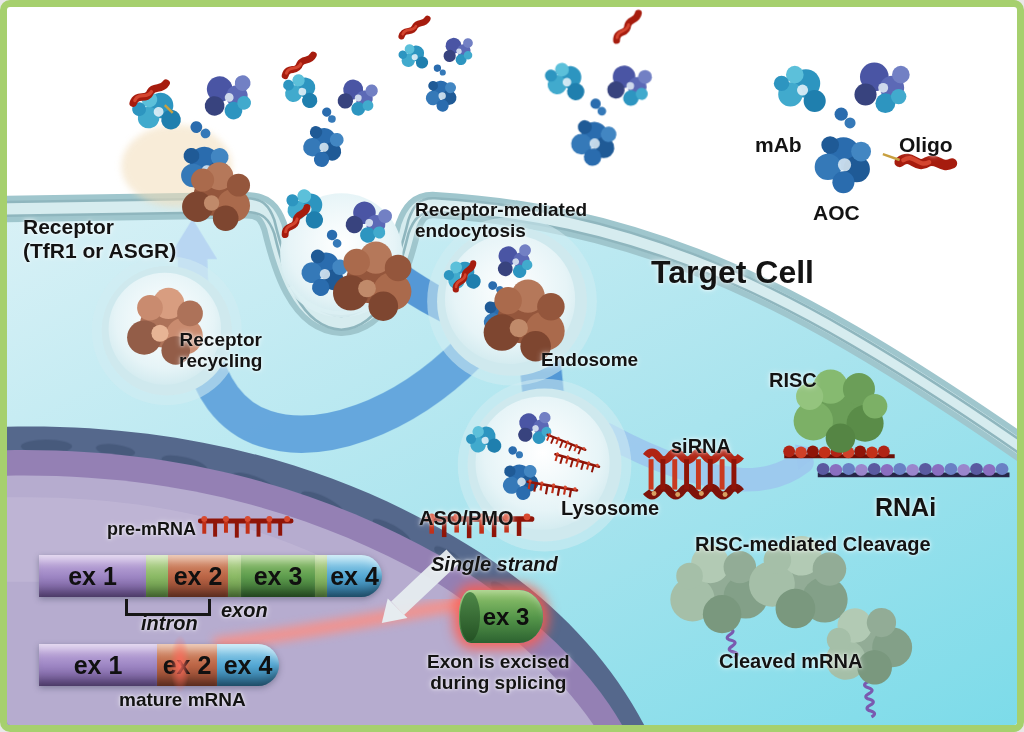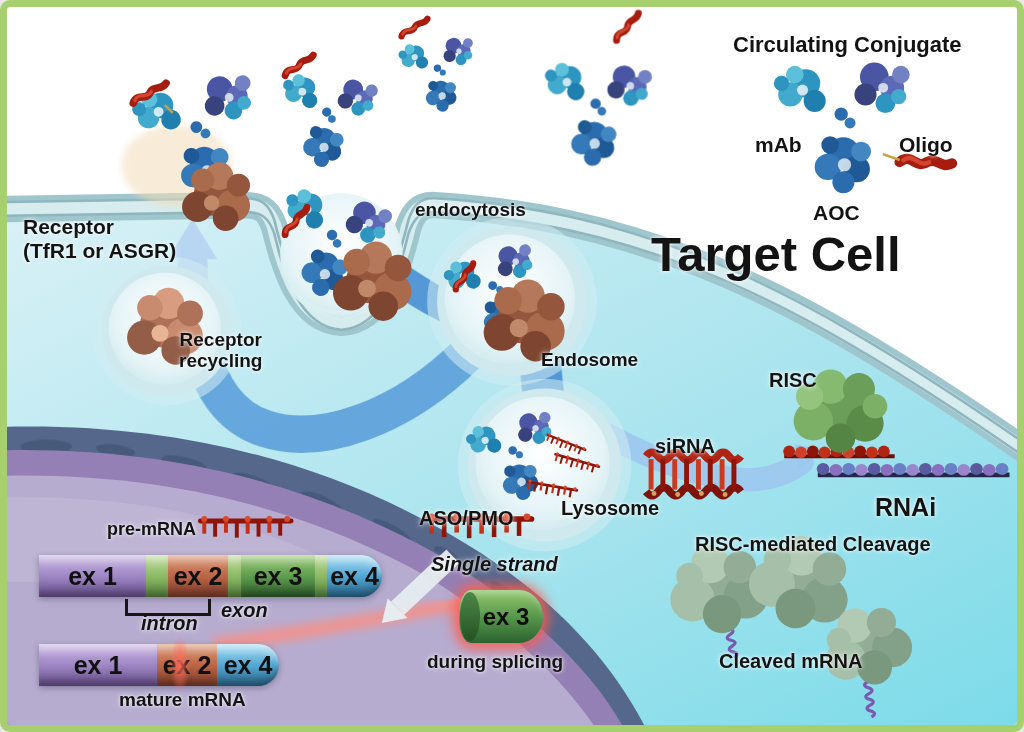--- a/index.html
+++ b/index.html
@@ -339,44 +339,44 @@
   </g>
 
   <g>
     <use href="#redComb" transform="translate(426,522) scale(1.15)"></use>
   </g>
   <g>
     <use href="#redComb" transform="translate(196,524)"></use>
   </g>
 </svg>
 
-<div class="lbl" style="left:726px;top:26px;font-size:22px">Circulating Conjugate</div>
 <div class="lbl" style="left:748px;top:126px;font-size:21px">mAb</div>
 <div class="lbl" style="left:892px;top:126px;font-size:21px">Oligo</div>
 <div class="lbl" style="left:806px;top:194px;font-size:21px">AOC</div>
 
 <div class="lbl" style="left:16px;top:208px;font-size:21px">
   <div>Receptor</div>
   <div>(TfR1 or ASGR)</div>
 </div>
 
 <div class="lbl" style="left:408px;top:192px;font-size:19px">
+  <div>Receptor-mediated</div>
   <div>endocytosis</div>
 </div>
 
-<div class="lbl" style="left:644px;top:220px;font-size:49px">Target Cell</div>
+<div class="lbl" style="left:644px;top:248px;font-size:32px">Target Cell</div>
 
 <div class="lbl ctr" style="left:172px;top:322px;font-size:19px">
   <div>Receptor</div>
   <div>recycling</div>
 </div>
 
 <div class="lbl" style="left:534px;top:342px;font-size:19px">Endosome</div>
 <div class="lbl" style="left:762px;top:362px;font-size:20px">RISC</div>
-<div class="lbl" style="left:648px;top:428px;font-size:20px">siRNA</div>
+<div class="lbl" style="left:664px;top:428px;font-size:20px">siRNA</div>
 <div class="lbl" style="left:868px;top:486px;font-size:25px">RNAi</div>
 <div class="lbl" style="left:554px;top:490px;font-size:20px">Lysosome</div>
 <div class="lbl" style="left:412px;top:500px;font-size:20px">ASO/PMO</div>
 <div class="lbl it" style="left:424px;top:546px;font-size:20px">Single strand</div>
 <div class="lbl" style="left:688px;top:526px;font-size:20px">RISC-mediated Cleavage</div>
 <div class="lbl" style="left:712px;top:643px;font-size:20px">Cleaved mRNA</div>
 
 <div class="lbl" style="left:100px;top:512px;font-size:18px">pre-mRNA</div>
 <div class="lbl it" style="left:134px;top:605px;font-size:20px">intron</div>
 <div class="lbl it" style="left:214px;top:592px;font-size:20px">exon</div>
@@ -397,16 +397,17 @@
   <div class="seg seg-p" style="width:118px">ex 1</div>
   <div class="seg seg-o" style="width:60px">ex 2</div>
   <div class="seg seg-b cap-r" style="width:62px">ex 4</div>
 </div>
 <div class="mglow"></div>
 
 <div class="excyl">
   <span>ex 3</span>
 </div>
 <div class="lbl ctr" style="left:420px;top:644px;font-size:19px">
+  <div>Exon is excised</div>
   <div>during splicing</div>
 </div>
 
 </div>
 
 </body></html>

